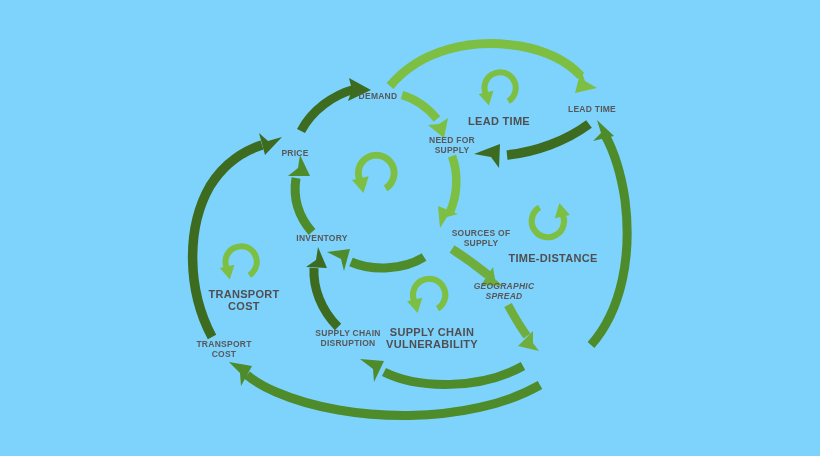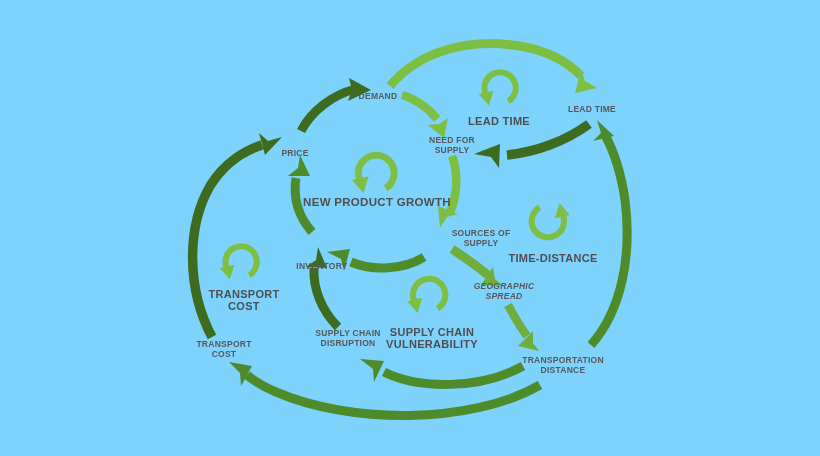--- a/index.html
+++ b/index.html
@@ -149,33 +149,30 @@
       <path d="M -13.5,9.5 A 17,17 0 1 1 10,15.5" fill="none" stroke="#7dbf42" stroke-width="6.5" stroke-linecap="butt"></path>
       <polygon points="-22,7.5 -6,4 -11,20" fill="#7dbf42"></polygon>
     </g>
   </svg>
 
   <div class="node-label" style="left:378px; top:97px;">DEMAND</div>
   <div class="node-label" style="left:295px; top:154px;">PRICE</div>
   <div class="node-label" style="left:452px; top:130px;margin-top:16px;">NEED FOR
 SUPPLY</div>
   <div class="node-label" style="left:592px; top:110px;">LEAD TIME</div>
-  <div class="node-label" style="left:322px; top:239px;margin-top:28px;">INVENTORY</div>
+  <div class="node-label" style="left:322px; top:239px;">INVENTORY</div>
   <div class="node-label" style="left:437px; top:239px;margin-left:44px;">SOURCES OF
 SUPPLY</div>
   <div class="node-label" style="left:504px; top:292px;font-style:italic;">GEOGRAPHIC
 SPREAD</div>
   <div class="node-label" style="left:224px; top:350px;">TRANSPORT
 COST</div>
   <div class="node-label" style="left:348px; top:339px;">SUPPLY CHAIN
 DISRUPTION</div>
-  <div class="node-label" style="left:563px; top:366px;">TRANSPORTATION
-DISTANCE</div>
 
-  <div class="cycle-label big" style="left:377px; top:202px;">NEW PRODUCT GROWTH</div>
   <div class="cycle-label" style="left:499px; top:121px;">LEAD TIME</div>
   <div class="cycle-label" style="left:553px; top:258px;">TIME-DISTANCE</div>
   <div class="cycle-label" style="left:244px; top:300px;">TRANSPORT
 COST</div>
   <div class="cycle-label" style="left:432px; top:338px;">SUPPLY CHAIN
 VULNERABILITY</div>
 
 </div>
 
 </body></html>

